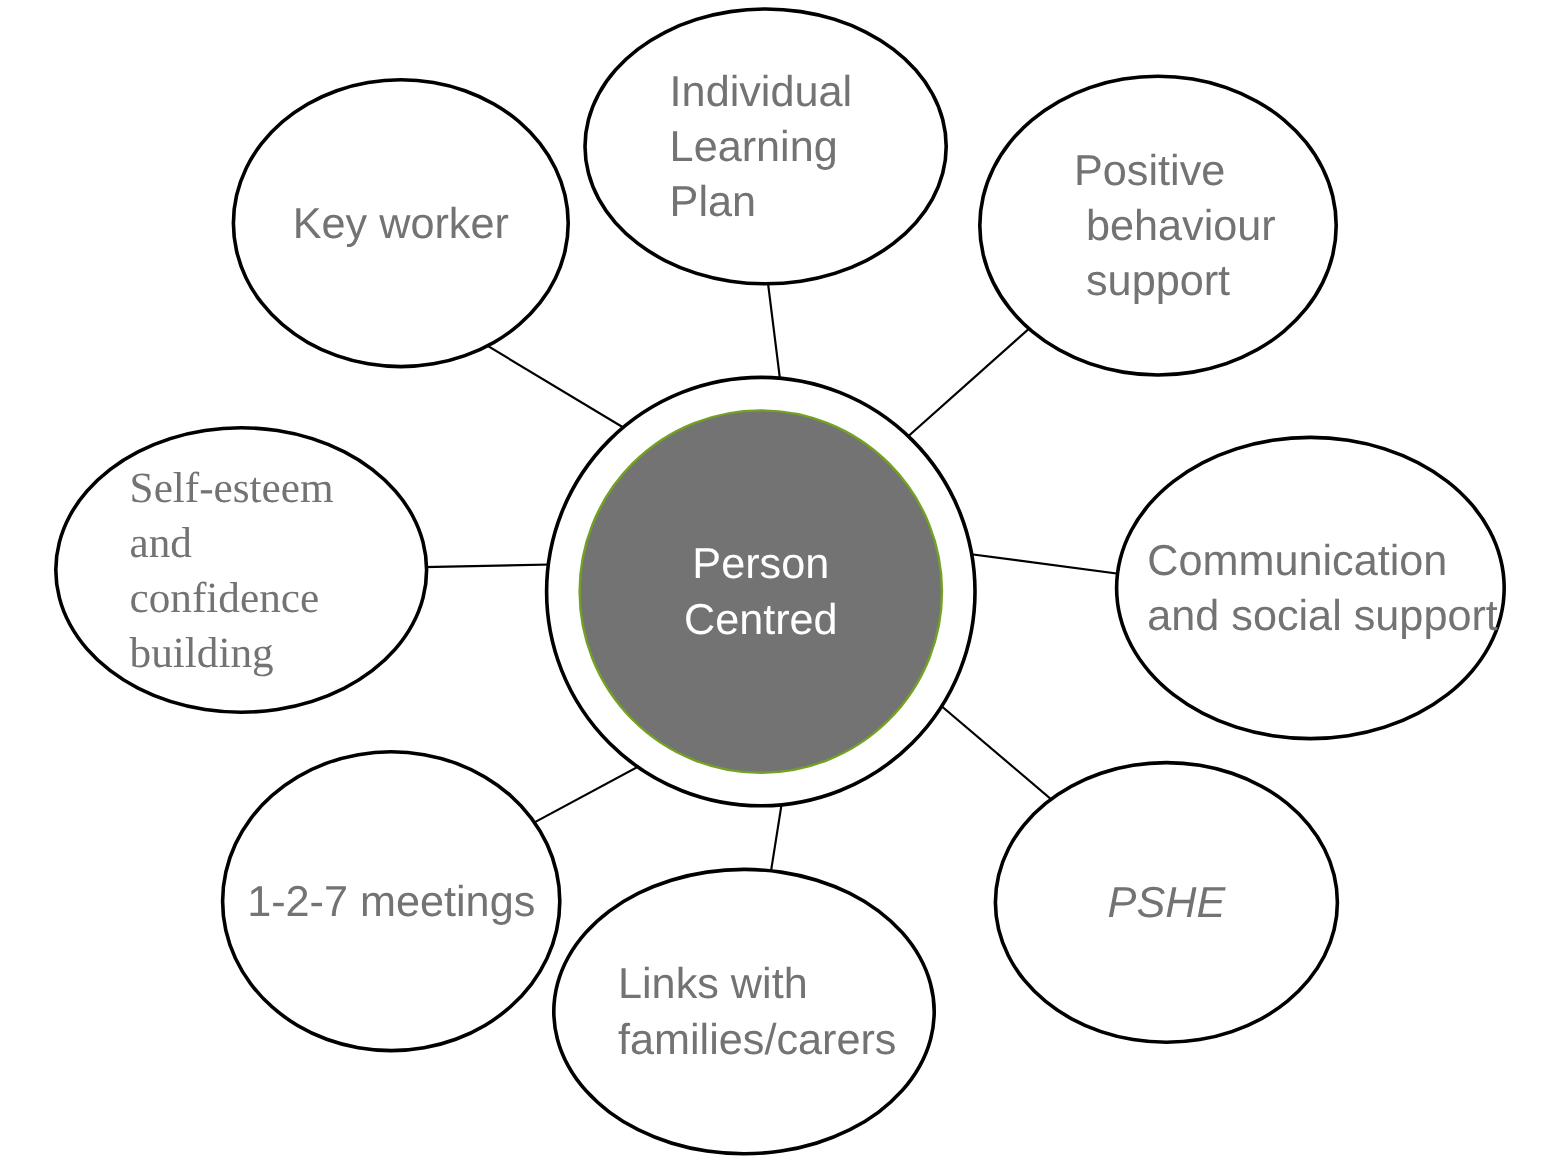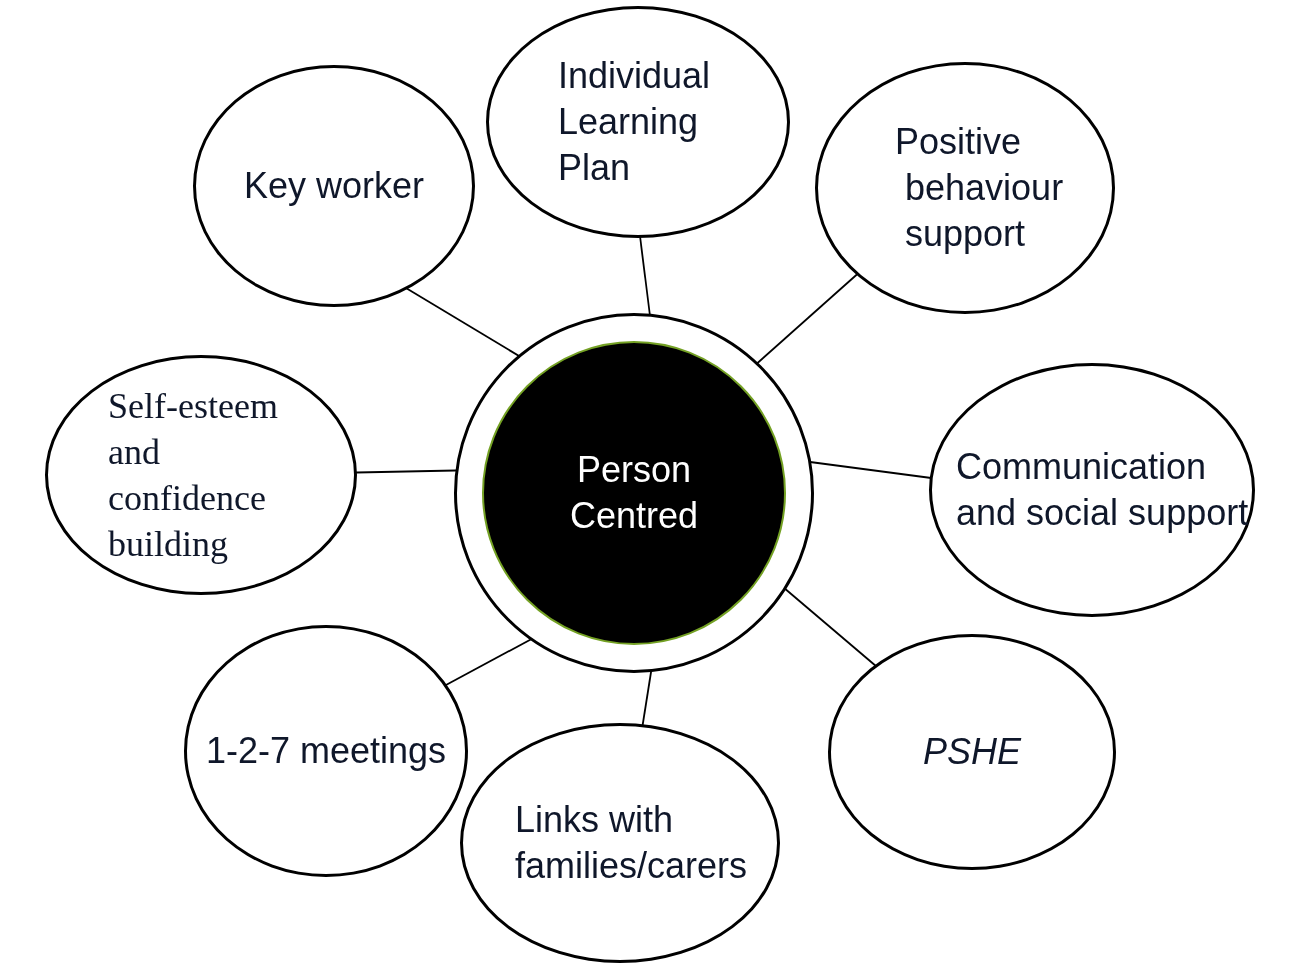--- a/index.html
+++ b/index.html
@@ -23,21 +23,21 @@
     border: 3px solid #000000;
     border-radius: 50%;
     background: #ffffff;
     display: flex;
     align-items: center;
   }
   .node .label {
     white-space: pre-wrap;
     font-size: 36px;
     line-height: 46px;
-    color: #0f172a;
+    color: #737373;
   }
   .node.centered { justify-content: center; }
   .node.centered .label { text-align: left; }
 
   #n-key-worker { left: 193px; top: 65px;  width: 282px; height: 242px; }
   #n-ilp        { left: 486px; top: 6px;   width: 304px; height: 232px; padding-left: 69px; }
   #n-pbs        { left: 815px; top: 62px;  width: 300px; height: 252px; padding-left: 77px; align-items: center; }
   #n-comm       { left: 929px; top: 363px; width: 326px; height: 254px; padding-left: 24px; }
   #n-pshe       { left: 828px; top: 634px; width: 288px; height: 236px; font-style: italic; }
   #n-links      { left: 460px; top: 723px; width: 320px; height: 240px; padding-left: 52px; }
@@ -125,19 +125,19 @@
   </div>
 
   <div class="node" id="n-self">
     <span class="label">Self-esteem
 and
 confidence
 building</span>
   </div>
 
   <div class="hub-outer">
-    <div class="hub-inner" style="background-color: #000000;">
+    <div class="hub-inner" style="background-color: #737373;">
       <span class="label" style="color: rgb(255, 255, 255);">Person
 Centred</span>
     </div>
   </div>
 
 </div>
 
 </body></html>

